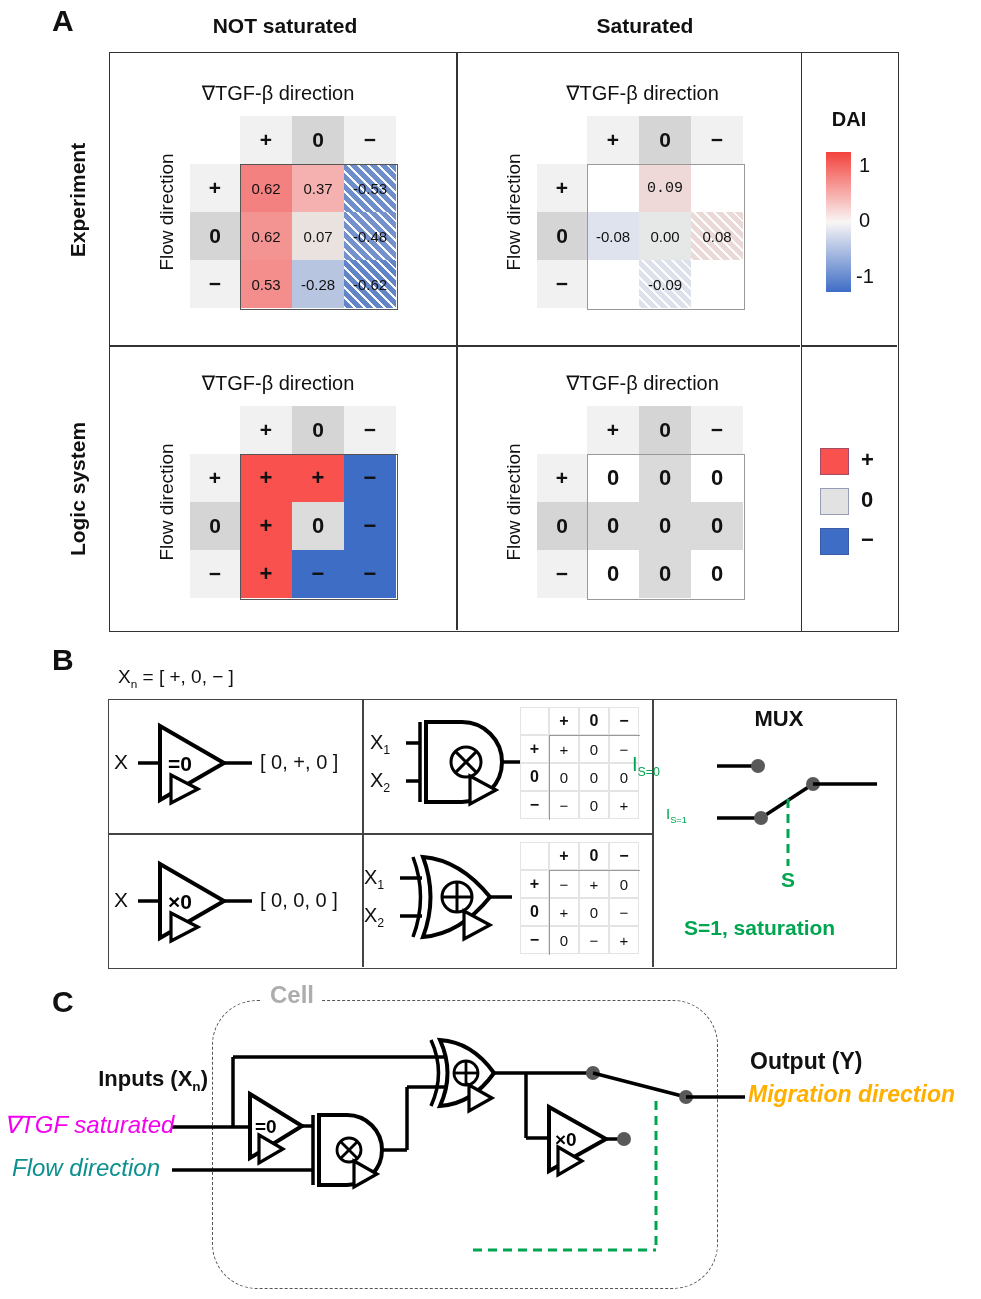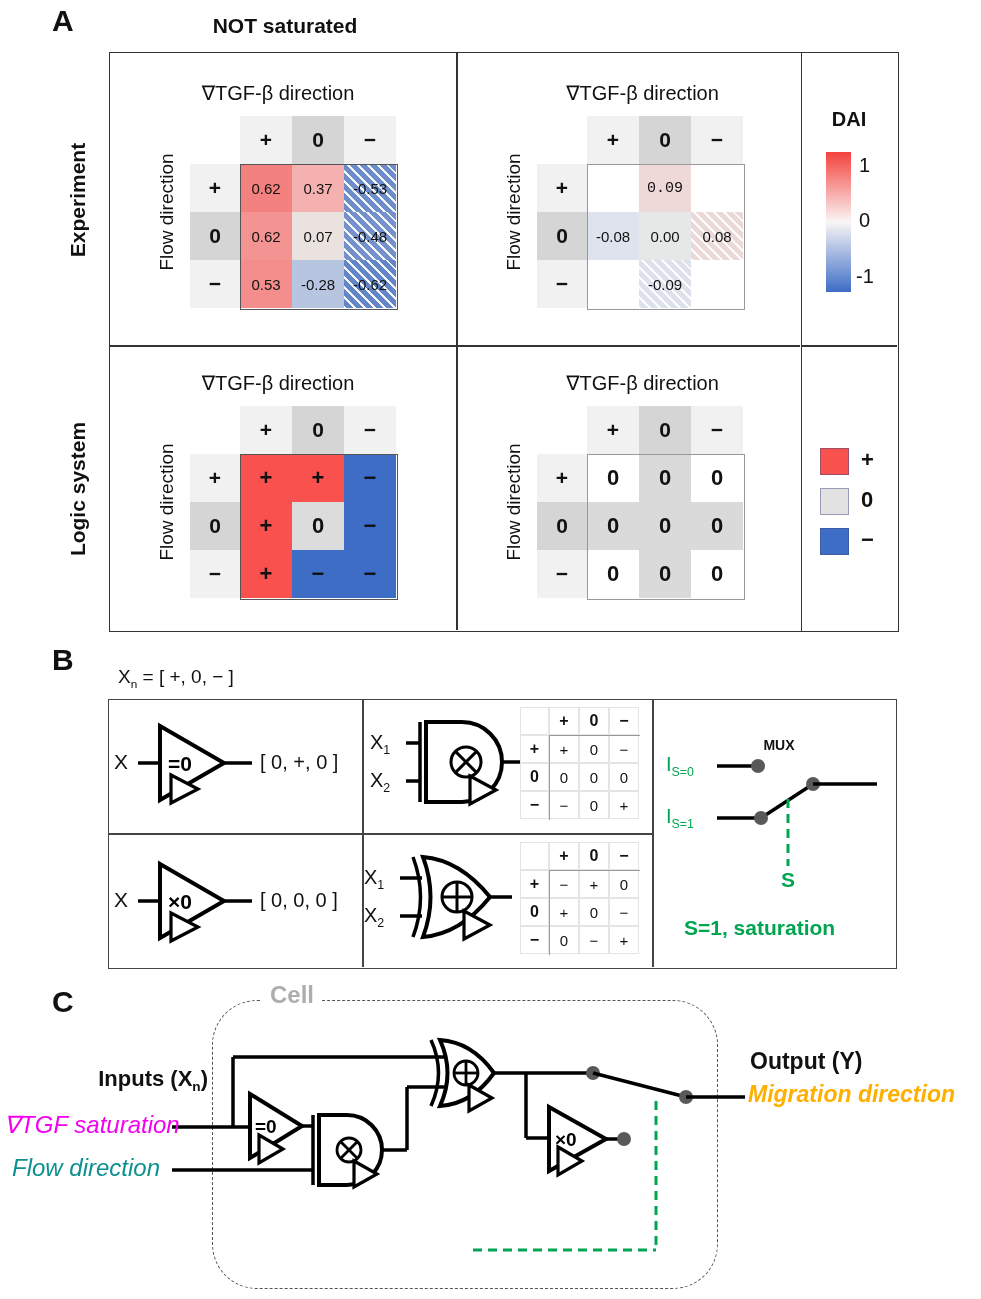--- a/index.html
+++ b/index.html
@@ -45,20 +45,21 @@
   .cellbox{position:absolute;border:1.5px dashed #555;border-radius:45px;}
   sub{font-size:62%;}
 </style>
 </head>
 <body>
 
 <div class="page">
 
   <div class="abs bold" style="left:52px;top:4px;font-size:30px">A</div>
   <div class="abs bold center" style="left:150px;top:14px;width:270px;font-size:21px">NOT saturated</div>
+  <div class="abs bold center" style="left:510px;top:14px;width:270px;font-size:21px">Saturated</div>
 
   <div class="box" style="left:109px;top:52px;width:691px;height:578px"></div>
   <div class="box" style="left:801px;top:52px;width:96px;height:578px"></div>
   <div class="vline" style="left:456px;top:52px;height:578px"></div>
   <div class="hline" style="left:109px;top:345px;width:691px"></div>
   <div class="hline" style="left:801px;top:345px;width:96px"></div>
 
   <div class="vlabel" style="left:-1px;top:186px;width:162px;height:28px;font-size:21px">Experiment</div>
   <div class="vlabel" style="left:-1px;top:475px;width:162px;height:28px;font-size:21px">Logic system</div>
 
@@ -250,33 +251,33 @@
       <div class="tt-cell tt-data">+</div>
       <div class="tt-cell tt-data">0</div>
       <div class="tt-cell tt-data">−</div>
       <div class="tt-cell tt-head">−</div>
       <div class="tt-cell tt-data">0</div>
       <div class="tt-cell tt-data">−</div>
       <div class="tt-cell tt-data">+</div>
     </div>
   <div class="tt-outline" style="left:549px;top:870px;width:90px;height:84px"></div>
 
-  <div class="abs bold center" style="left:719px;top:737px;width:120px;font-size:14px">MUX</div>
+  <div class="abs bold center" style="left:719px;top:706px;width:120px;font-size:22px">MUX</div>
   <svg style="left:655px;top:700px" width="243" height="267" viewBox="0 0 243 267">
     <line class="w" x1="62" y1="66" x2="103" y2="66"></line>
     <circle class="dot" cx="103" cy="66" r="7"></circle>
     <line class="w" x1="62" y1="118" x2="106" y2="118"></line>
     <line class="w" x1="106" y1="118" x2="158" y2="84"></line>
     <circle class="dot" cx="106" cy="118" r="7"></circle>
     <circle class="dot" cx="158" cy="84" r="7"></circle>
     <line class="w" x1="158" y1="84" x2="222" y2="84"></line>
     <line class="gd" x1="133" y1="99" x2="133" y2="166"></line>
   </svg>
-  <div class="abs green" style="left:666px;top:753px;font-size:20px"><span>I</span><sub>S=0</sub></div>
-  <div class="abs green" style="left:666px;top:805px;font-size:20px"><span>I</span><sub>S=1</sub></div>
+  <div class="abs green" style="left:632px;top:753px;font-size:20px"><span>I</span><sub>S=0</sub></div>
+  <div class="abs green" style="left:666px;top:805px;font-size:15px"><span>I</span><sub>S=1</sub></div>
   <div class="abs bold green center" style="left:772px;top:868px;width:32px;font-size:21px">S</div>
   <div class="abs bold green" style="left:684px;top:916px;font-size:21px">S=1, saturation</div>
 
   <div class="abs bold" style="left:52px;top:985px;font-size:30px">C</div>
   <div class="cellbox" style="left:212px;top:1000px;width:504px;height:287px"></div>
   <div class="abs bold" style="left:262px;top:981px;font-size:24px;color:var(--cell_gray);background:#fff;padding:0 8px">Cell</div>
 
   <svg style="left:0;top:980px" width="981" height="319" viewBox="0 980 981 319">
 
     <line class="w" x1="172" y1="1127" x2="250" y2="1127"></line>
@@ -318,18 +319,18 @@
     <circle class="dot" cx="593" cy="1073" r="7"></circle>
     <line class="w" x1="593" y1="1073" x2="686" y2="1097"></line>
     <circle class="dot" cx="686" cy="1097" r="7"></circle>
     <line class="w" x1="686" y1="1097" x2="745" y2="1097"></line>
 
     <line class="gd" x1="656" y1="1101" x2="656" y2="1250"></line>
     <line class="gd" x1="473" y1="1250" x2="656" y2="1250"></line>
   </svg>
 
   <div class="abs bold" style="left:60px;top:1066px;width:148px;text-align:right;font-size:22px"><span>Inputs (X</span><sub>n</sub><span>)</span></div>
-  <div class="abs" style="left:4px;top:1111px;font-size:24px;font-style:italic;color:var(--tgf_magenta)">∇TGF saturation</div>
+  <div class="abs" style="left:4px;top:1111px;font-size:24px;font-style:italic;color:var(--tgf_magenta)">∇TGF saturated</div>
   <div class="abs" style="left:12px;top:1154px;font-size:24px;font-style:italic;color:var(--flow_teal)">Flow direction</div>
   <div class="abs bold" style="left:750px;top:1048px;font-size:23px">Output (Y)</div>
   <div class="abs bold" style="left:748px;top:1081px;font-size:23px;font-style:italic;color:var(--migration_orange)">Migration direction</div>
 
 </div>
 
 </body></html>

